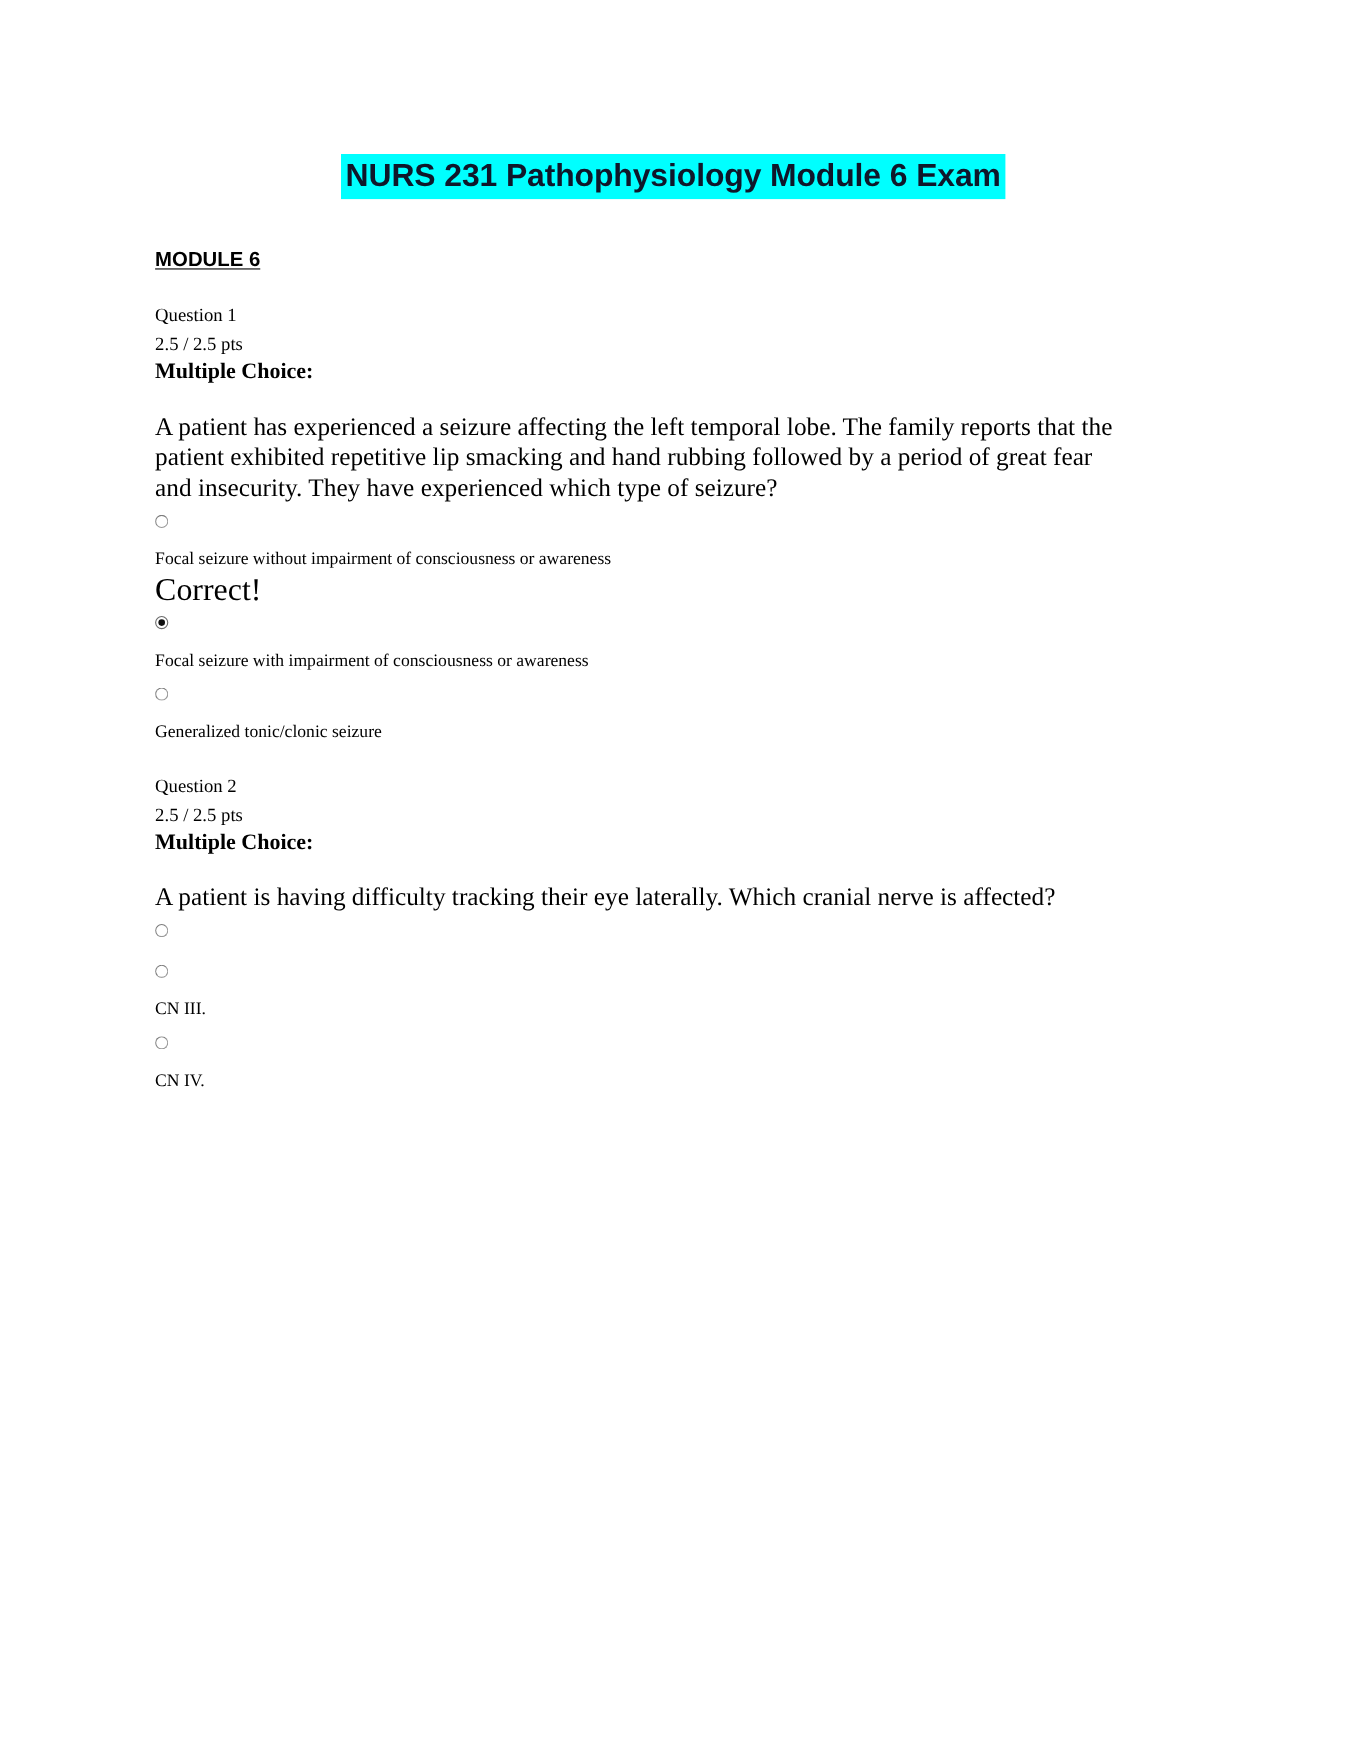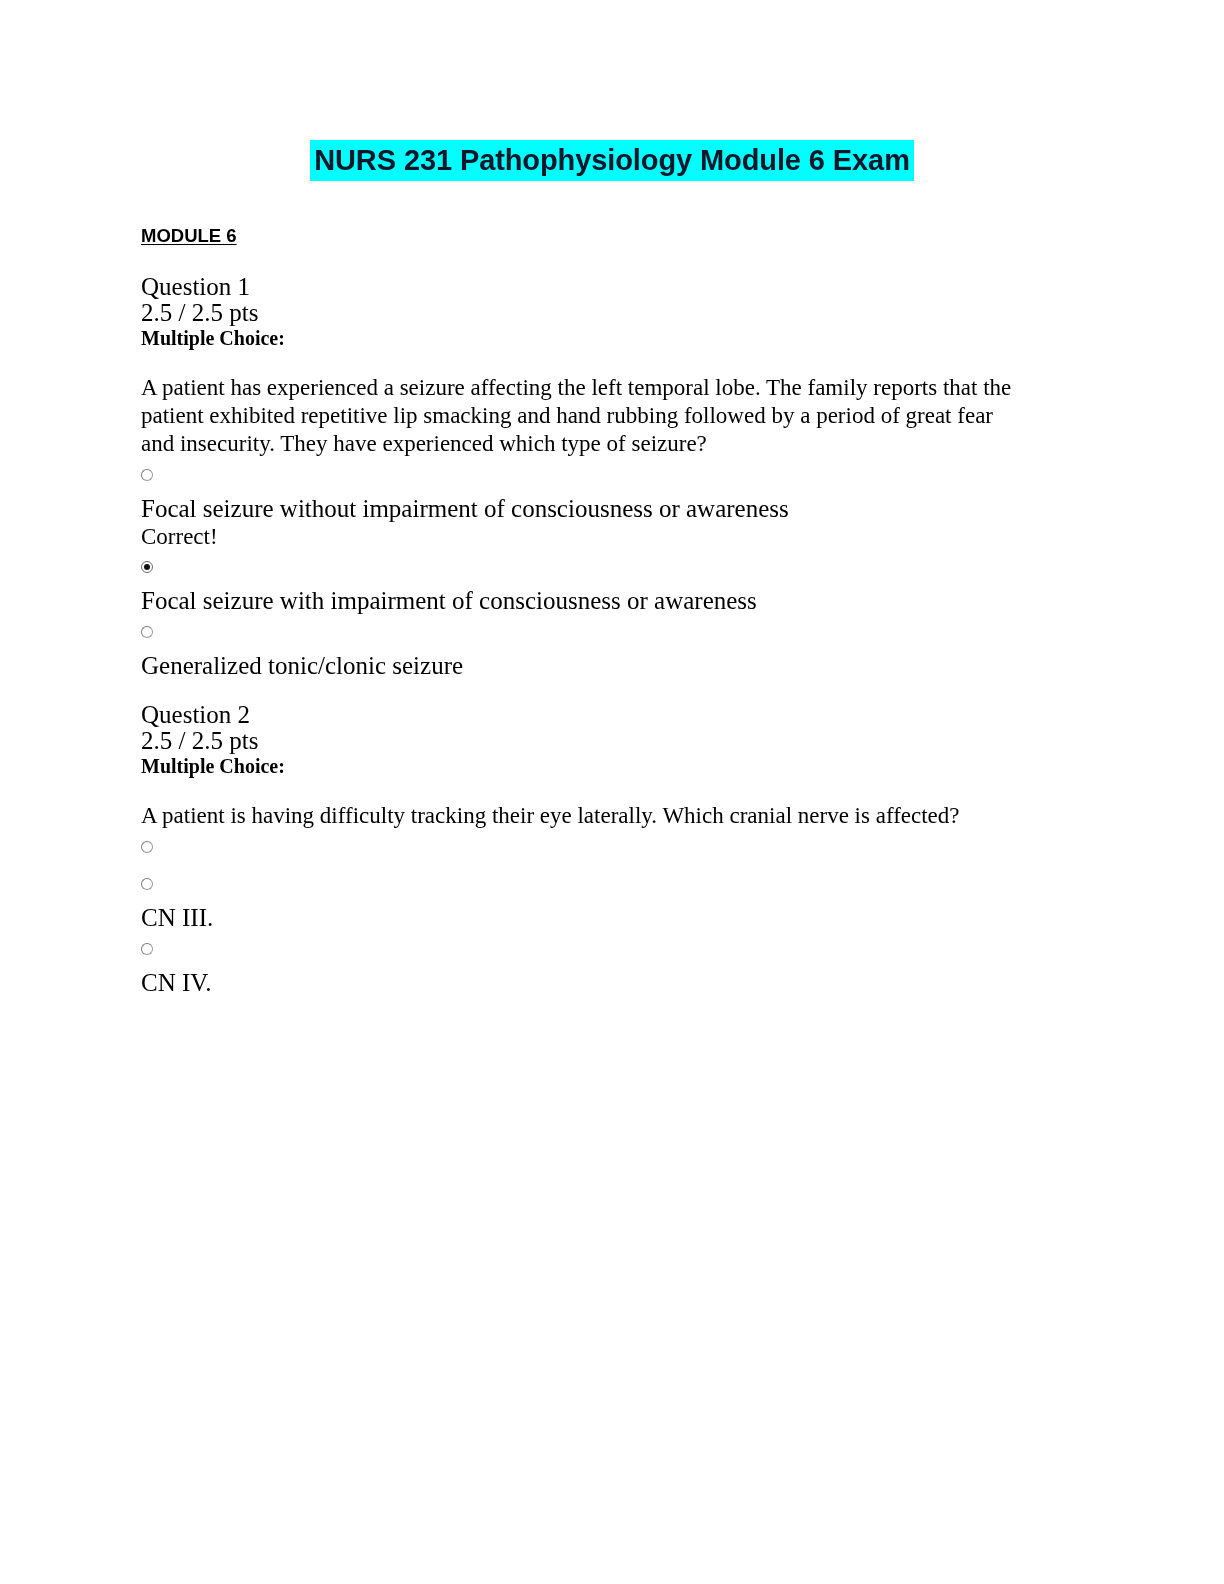--- a/index.html
+++ b/index.html
@@ -66,21 +66,21 @@
     text-decoration: underline;
     text-underline-offset: 2px;
   }
 
   .gap-lg { height: 26px; }
   .gap-md { height: 22px; }
   .gap-sm { height: 11px; }
 
   .q-line {
     font-family: "Liberation Serif", "DejaVu Serif", serif;
-    font-size: 25px;
+    font-size: 17px;
     line-height: 25.5px;
     margin: 0;
     white-space: nowrap;
   }
 
   .q-type {
     font-family: Liberation Serif, serif;
     font-size: 20px;
     font-weight: bold;
     line-height: 27px;
@@ -91,28 +91,28 @@
     font-family: "Liberation Serif", "DejaVu Serif", serif;
     font-size: 23px;
     line-height: 28px;
     margin: 0;
     width: 890px;
     text-align: left;
   }
 
   .opt-text {
     font-family: "Liberation Serif", "DejaVu Serif", serif;
-    font-size: 25px;
+    font-size: 16px;
     line-height: 28px;
     margin: 0;
   }
 
   .feedback {
     font-family: "Liberation Serif", "DejaVu Serif", serif;
-    font-size: 23px;
+    font-size: 29px;
     line-height: 27px;
     margin: 0;
   }
 
   
   .radio-row {
     height: 26px;
     line-height: 26px;
     margin: 0;
     padding: 0;

